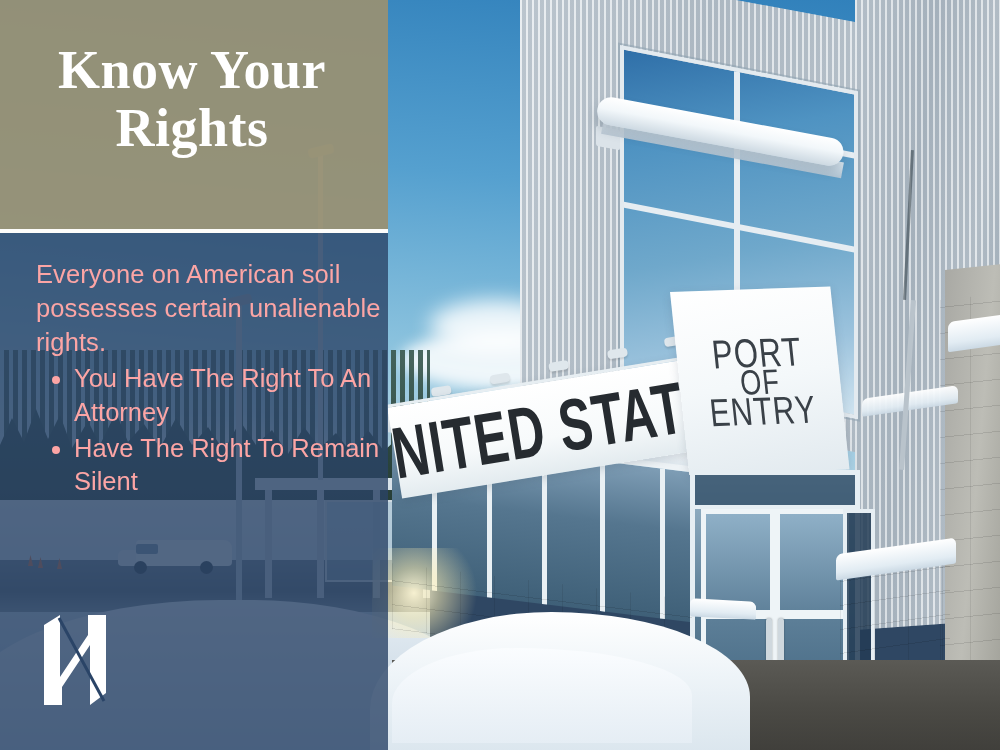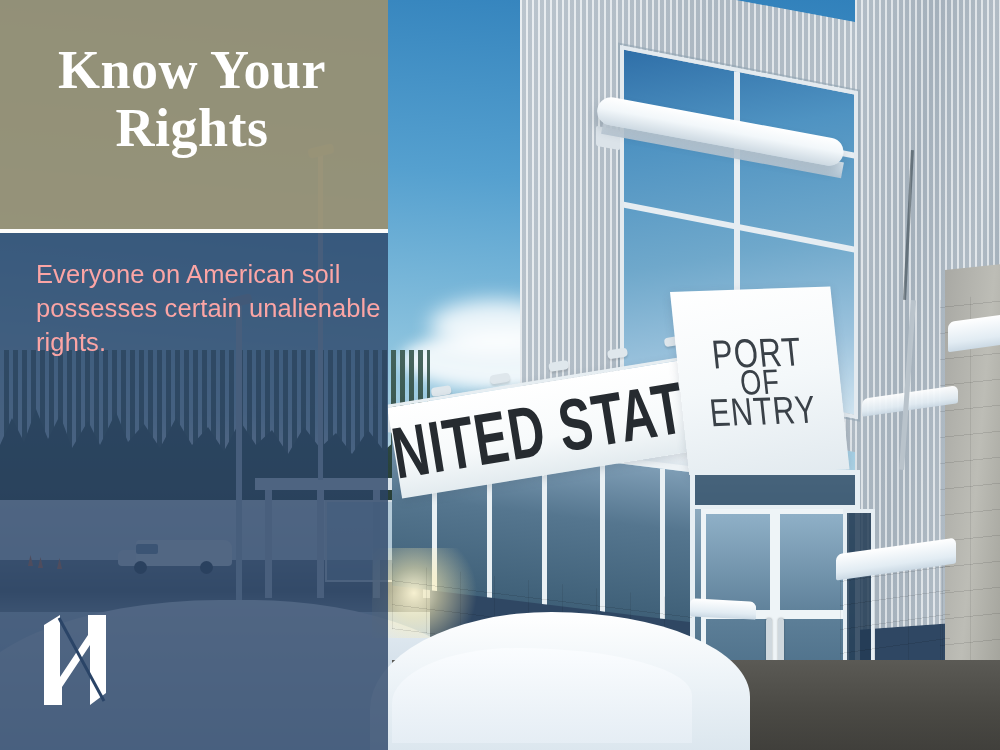--- a/index.html
+++ b/index.html
@@ -386,20 +386,24 @@
   </div>
 
   <div class="tan"></div>
   <div class="divider"></div>
   <div class="bluepanel"></div>
 
   <div class="title">Know Your Rights</div>
 
   <div class="body">
     <p>Everyone on American soil possesses certain unalienable rights.</p>
+    <ul>
+      <li>You Have The Right To An Attorney</li>
+      <li>Have The Right To Remain Silent</li>
+    </ul>
   </div>
 
   <div class="logo">
     <div class="mark">
       <svg width="62" height="90" viewBox="0 0 62 90" aria-hidden="true">
         <path d="M0 90 L0 10 L16 0 L16 62 L44 20 L44 0 L62 0 L62 78 L46 90 L46 30 L18 72 L18 90 Z" fill="#ffffff"></path>
         <path d="M15 3 L60 86" stroke="#2a4467" stroke-width="3" fill="none"></path>
       </svg>
     </div>
   </div>

